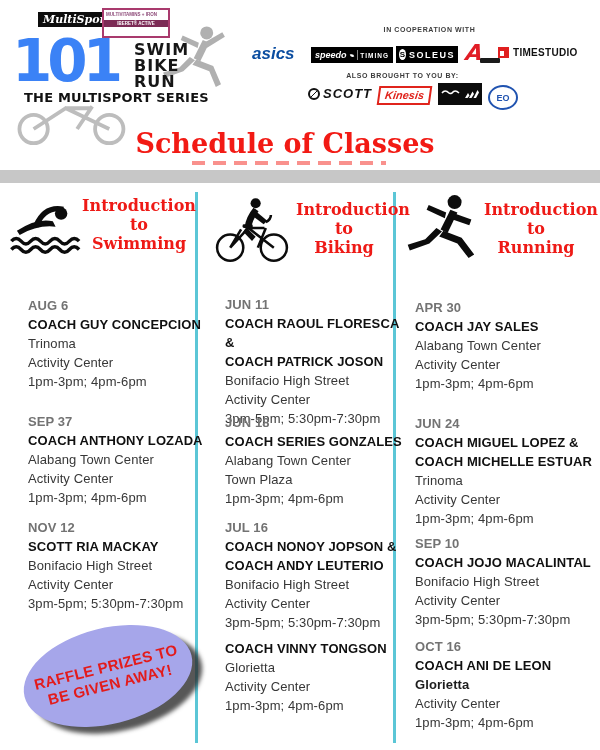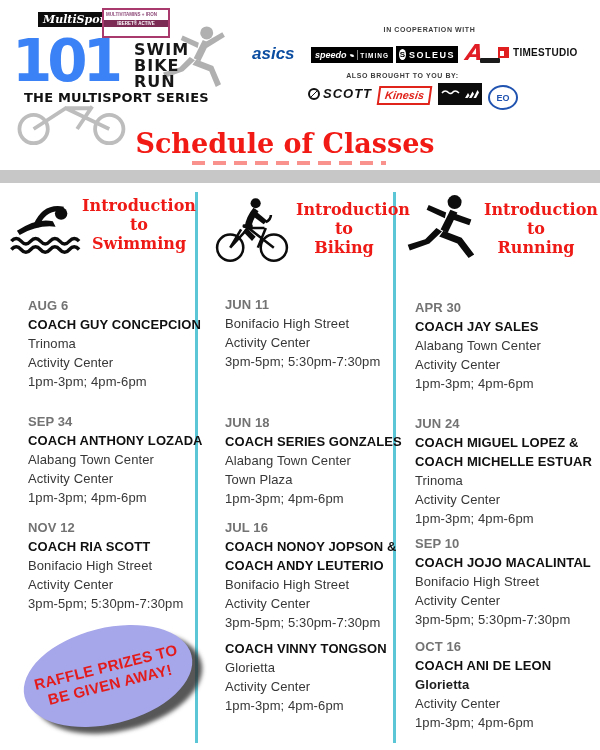--- a/index.html
+++ b/index.html
@@ -222,36 +222,38 @@
 Running</div>
 
   <div class="e c1 c1e1">
     <div class="date">AUG 6</div>
     <div class="coach">COACH GUY CONCEPCION</div>
     <div class="venue">Trinoma</div>
     <div class="venue">Activity Center</div>
     <div class="time">1pm-3pm; 4pm-6pm</div>
   </div>
   <div class="e c1 c1e2">
-    <div class="date">SEP 34</div>
+    <div class="date">SEP 37</div>
     <div class="coach">COACH ANTHONY LOZADA</div>
     <div class="venue">Alabang Town Center</div>
     <div class="venue">Activity Center</div>
     <div class="time">1pm-3pm; 4pm-6pm</div>
   </div>
   <div class="e c1 c1e3">
     <div class="date">NOV 12</div>
-    <div class="coach">COACH RIA SCOTT</div>
+    <div class="coach">SCOTT RIA MACKAY</div>
     <div class="venue">Bonifacio High Street</div>
     <div class="venue">Activity Center</div>
     <div class="time">3pm-5pm; 5:30pm-7:30pm</div>
   </div>
 
   <div class="e c2 c2e1">
     <div class="date">JUN 11</div>
+    <div class="coach">COACH RAOUL FLORESCA &amp;
+COACH PATRICK JOSON</div>
     <div class="venue">Bonifacio High Street</div>
     <div class="venue">Activity Center</div>
     <div class="time">3pm-5pm; 5:30pm-7:30pm</div>
   </div>
   <div class="e c2 c2e2">
     <div class="date">JUN 18</div>
     <div class="coach">COACH SERIES GONZALES</div>
     <div class="venue">Alabang Town Center</div>
     <div class="venue">Town Plaza</div>
     <div class="time">1pm-3pm; 4pm-6pm</div>

